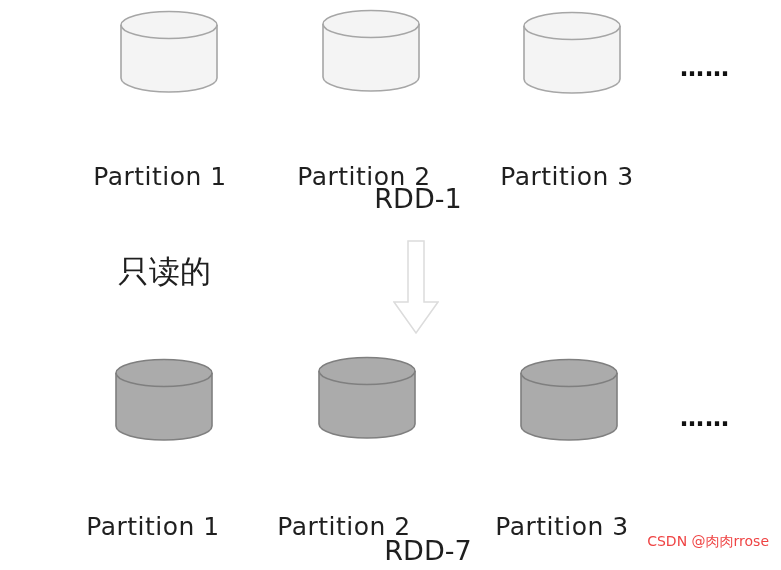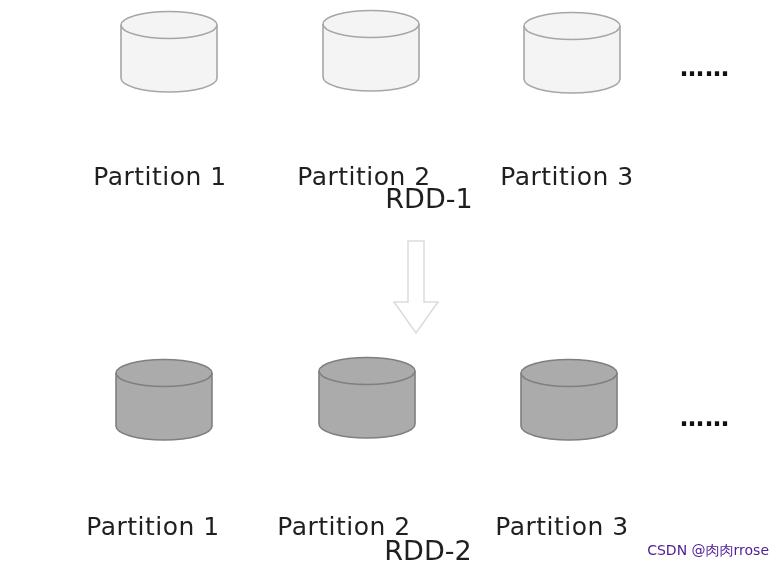--- a/index.html
+++ b/index.html
@@ -46,23 +46,23 @@
     letter-spacing: 1px;
     white-space: nowrap;
   }
   .read-only {
     font-size: 31px;
     font-weight: 500;
     white-space: nowrap;
   }
   .watermark {
     right: 12px;
-    bottom: 10px;
+    bottom: 19px;
     font-size: 14px;
-    color: #4c1d95;
+    color: #ef4444;
     white-space: nowrap;
   }
   .arrow-svg path { fill: #ffffff; stroke: #dcdcdc; stroke-width: 1.5; }
 </style>
 </head>
 <body>
 
 <div id="stage">
 
   <div class="rdd1-group">
@@ -81,23 +81,24 @@
       <path class="cyl-shape" d="M2 15 L2 68 A48 14 0 0 0 98 68 L98 15" fill="#f4f4f4"></path>
       <ellipse class="cyl-shape" cx="50" cy="15" rx="48" ry="13.5" fill="#f4f4f4"></ellipse>
     </svg>
 
     <div class="abs dots" style="left:680px; top:54px;">……</div>
 
     <div class="abs partition-label" style="left:75px; top:126px;">Partition 1</div>
     <div class="abs partition-label" style="left:279px; top:126px;">Partition 2</div>
     <div class="abs partition-label" style="left:482px; top:126px;">Partition 3</div>
 
-    <div class="abs rdd-title" style="left:359px; top:183px;">RDD-1</div>
+    <div class="abs rdd-title" style="left:348px; top:183px;">RDD-1</div>
   </div>
 
+  <div class="abs read-only" style="left:118px; top:251px;">只读的</div>
 
   <svg class="abs arrow-svg" style="left:393px; top:240px;" width="46" height="95" viewBox="0 0 46 95">
     <path d="M15 1 L31 1 L31 62 L45 62 L23 93 L1 62 L15 62 Z"></path>
   </svg>
 
   <div class="rdd2-group">
 
     <svg class="abs cylinder" style="left:114px; top:358px;" width="100" height="84" viewBox="0 0 100 84">
       <path class="cyl-shape" d="M2 15 L2 68 A48 14 0 0 0 98 68 L98 15" fill="#ababab"></path>
       <ellipse class="cyl-shape" cx="50" cy="15" rx="48" ry="13.5" fill="#ababab"></ellipse>
@@ -112,18 +113,18 @@
       <path class="cyl-shape" d="M2 15 L2 68 A48 14 0 0 0 98 68 L98 15" fill="#ababab"></path>
       <ellipse class="cyl-shape" cx="50" cy="15" rx="48" ry="13.5" fill="#ababab"></ellipse>
     </svg>
 
     <div class="abs dots" style="left:680px; top:404px;">……</div>
 
     <div class="abs partition-label" style="left:68px; top:476px;">Partition 1</div>
     <div class="abs partition-label" style="left:259px; top:476px;">Partition 2</div>
     <div class="abs partition-label" style="left:477px; top:476px;">Partition 3</div>
 
-    <div class="abs rdd-title" style="left:358px; top:535px;">RDD-2</div>
+    <div class="abs rdd-title" style="left:358px; top:535px;">RDD-7</div>
   </div>
 
   <div class="abs watermark">CSDN @肉肉rrose</div>
 
 </div>
 
 </body></html>

